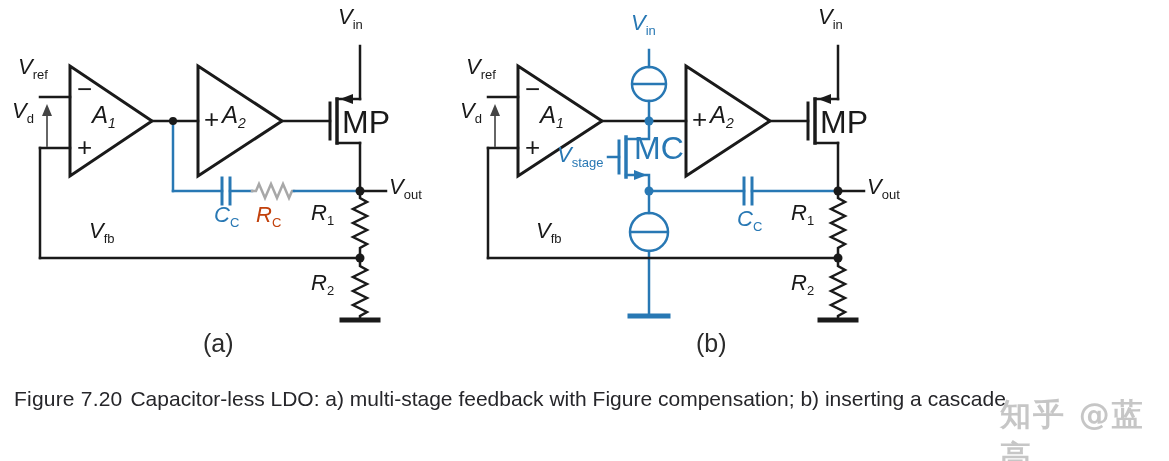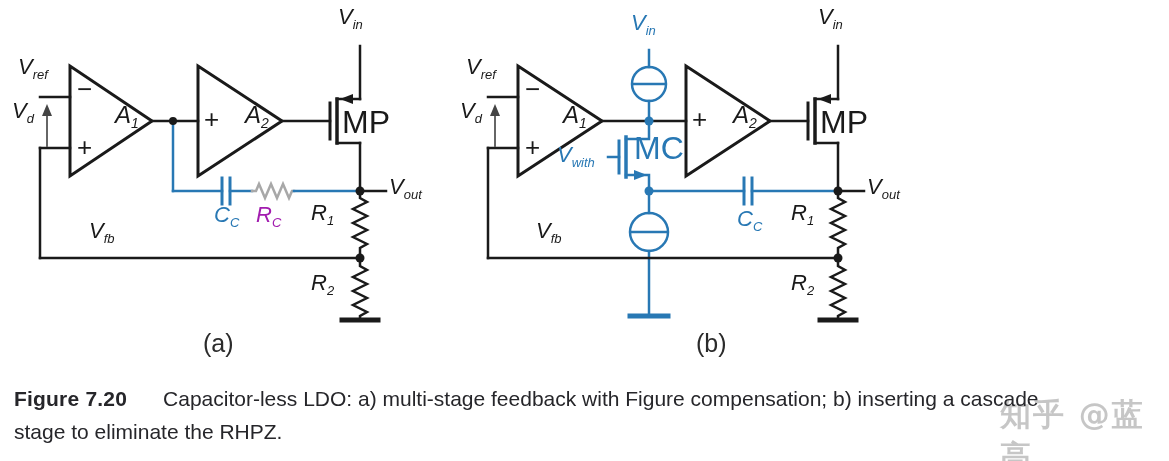--- a/index.html
+++ b/index.html
@@ -1,31 +1,31 @@
 <!DOCTYPE html>
 <html><head>
 <meta charset="utf-8">
 <style>
   html,body{margin:0;padding:0;background:#fff;}
   #stage{position:relative;width:1169px;height:461px;background:#ffffff;overflow:hidden;
          font-family:"Liberation Sans",sans-serif;}
   #circuit-svg{position:absolute;left:0;top:0;}
   .lab{position:absolute;color:#1a1a1a;font-size:22px;line-height:1;white-space:nowrap;}
   .lab i{font-style:italic;}
-  .lab sub{font-size:13px;font-style:italic;vertical-align:-5px;letter-spacing:0;}
-  .alab{font-size:24px;margin-left:23px;}
+  .lab sub{font-size:13px;vertical-align:-5px;letter-spacing:0;}
+  .alab{font-size:24px;}
   .alab sub{font-size:14px;font-style:italic;}
   .sign{font-size:26px;font-weight:400;}
   .dev{font-size:32px;font-style:normal;}
   .blue{color:#2878b4;}
-  .gray{color:#a21caf;}
+  .gray{color:#c2410c;}
   .tag{font-size:25px;color:#2b2b2b;}
   #caption{position:absolute;left:14px;top:383px;width:1145px;color:#26262a;
            font-size:21px;line-height:1.55;z-index:2;}
-  #caption b{font-weight:bold;margin-right:36px;letter-spacing:.2px;}
+  #caption b{font-weight:normal;margin-right:8px;letter-spacing:.2px;}
   #watermark{position:absolute;left:1000px;top:394px;font-size:31px;font-weight:bold;
              color:#8f8f8f;opacity:.5;z-index:1;letter-spacing:2px;
              font-family:"DejaVu Sans",sans-serif;}
 </style>
 </head>
 <body>
 
 <div id="stage">
 
   <svg id="circuit-svg" width="1169" height="375" viewBox="0 0 1169 375" fill="none" stroke-linecap="square">
@@ -186,32 +186,31 @@
   <div class="lab" style="left:311px;top:272px"><i>R</i><sub>2</sub></div>
   <div class="lab" style="left:89px;top:220px"><i>V</i><sub>fb</sub></div>
   <div class="lab tag" style="left:203px;top:331px">(a)</div>
 
   <div class="lab" style="left:466px;top:56px"><i>V</i><sub>ref</sub></div>
   <div class="lab" style="left:460px;top:100px"><i>V</i><sub>d</sub></div>
   <div class="lab sign" style="left:525px;top:76px">−</div>
   <div class="lab sign" style="left:525px;top:134px">+</div>
   <div class="lab alab" style="left:540px;top:103px"><i>A</i><sub>1</sub></div>
   <div class="lab blue" style="left:631px;top:12px"><i>V</i><sub>in</sub></div>
-  <div class="lab blue" style="left:557px;top:144px"><i>V</i><sub>with</sub></div>
+  <div class="lab blue" style="left:557px;top:144px"><i>V</i><sub>stage</sub></div>
   <div class="lab dev blue" style="left:634px;top:132px">MC</div>
   <div class="lab sign" style="left:692px;top:106px">+</div>
   <div class="lab alab" style="left:710px;top:103px"><i>A</i><sub>2</sub></div>
   <div class="lab" style="left:818px;top:6px"><i>V</i><sub>in</sub></div>
   <div class="lab dev" style="left:820px;top:106px">MP</div>
   <div class="lab" style="left:867px;top:176px"><i>V</i><sub>out</sub></div>
   <div class="lab blue" style="left:737px;top:208px"><i>C</i><sub>C</sub></div>
   <div class="lab" style="left:791px;top:202px"><i>R</i><sub>1</sub></div>
   <div class="lab" style="left:791px;top:272px"><i>R</i><sub>2</sub></div>
   <div class="lab" style="left:536px;top:220px"><i>V</i><sub>fb</sub></div>
   <div class="lab tag" style="left:696px;top:331px">(b)</div>
 
   <div id="caption">
     <div><b>Figure 7.20</b><span>Capacitor-less LDO: a) multi-stage feedback with Figure compensation; b) inserting a cascade</span></div>
-    <div><span>stage to eliminate the RHPZ.</span></div>
   </div>
 
   <div id="watermark">知乎 @蓝高</div>
 </div>
 
 </body></html>

